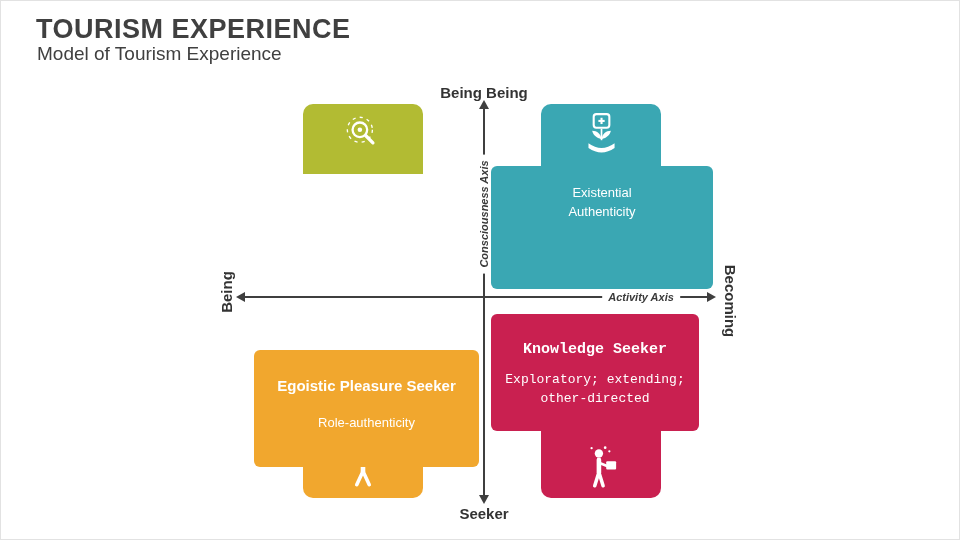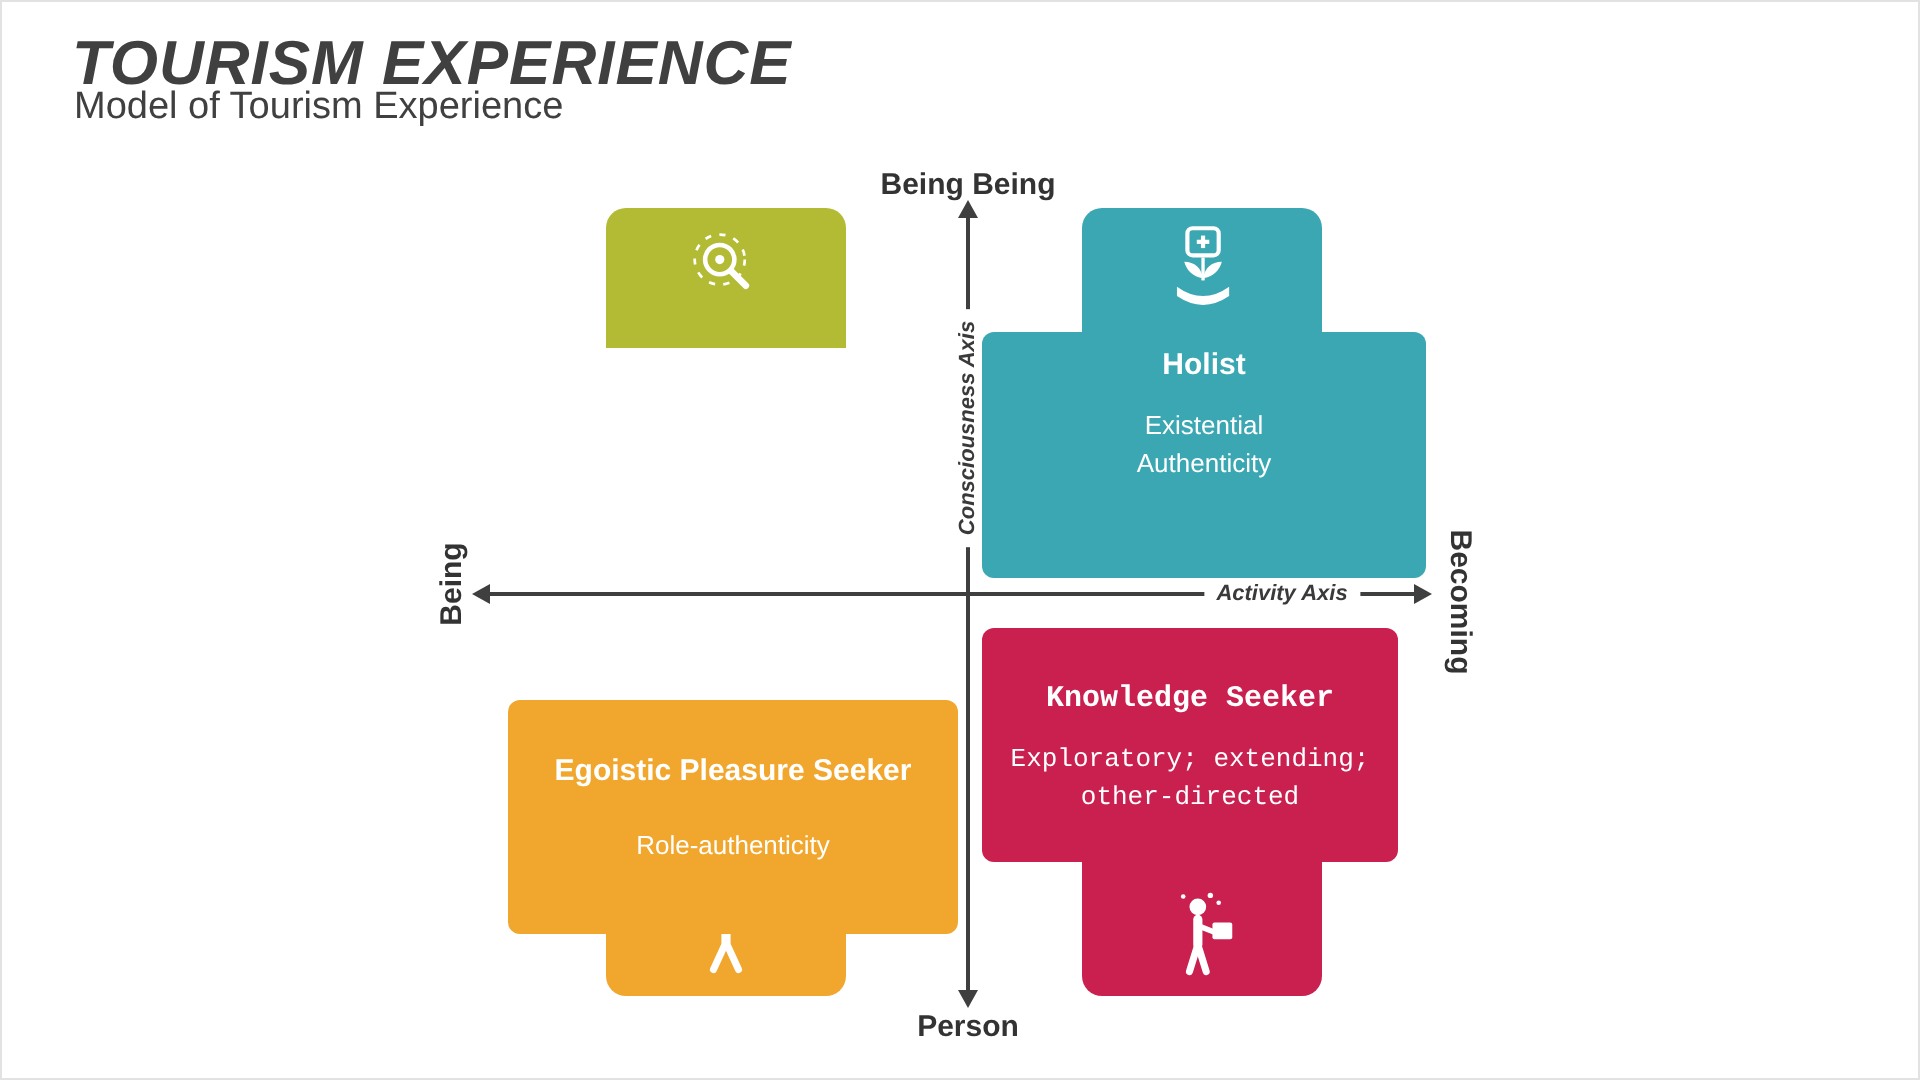--- a/index.html
+++ b/index.html
@@ -2,21 +2,21 @@
 <html><head>
 <meta charset="utf-8">
 <style>
   html,body{margin:0;padding:0;background:#f2f2f2;}
   .slide{
     position:relative;width:960px;height:540px;background:#ffffff;
     border:1px solid #e2e2e2;box-sizing:border-box;overflow:hidden;
     font-family:"Liberation Sans",sans-serif;margin:0 auto;
   }
   .abs{position:absolute;}
-  .title{left:35px;top:13px;font-size:31px;font-weight:bold;color:#404040;letter-spacing:.5px;font-style:italic;}
+  .title{left:35px;top:13px;font-size:27px;font-weight:bold;color:#404040;letter-spacing:.5px;}
   .subtitle{left:36px;top:42px;font-size:19px;color:#404040;}
 
   
   .v-line{left:482px;top:108px;width:2px;height:386px;background:#3f3f3f;}
   .h-line{left:244px;top:295px;width:462px;height:2px;background:#3f3f3f;}
   .arrow{width:0;height:0;}
   .arrow.up{left:478px;top:99px;border-left:5px solid transparent;border-right:5px solid transparent;border-bottom:9px solid #3f3f3f;}
   .arrow.down{left:478px;top:494px;border-left:5px solid transparent;border-right:5px solid transparent;border-top:9px solid #3f3f3f;}
   .arrow.left{left:235px;top:291px;border-top:5px solid transparent;border-bottom:5px solid transparent;border-right:9px solid #3f3f3f;}
   .arrow.right{left:706px;top:291px;border-top:5px solid transparent;border-bottom:5px solid transparent;border-left:9px solid #3f3f3f;}
@@ -83,21 +83,20 @@
       <rect x="16" y="3" width="15" height="13" rx="2.5" fill="none" stroke="#fff" stroke-width="2"></rect>
       <line x1="23.5" y1="6.5" x2="23.5" y2="12.5" stroke="#fff" stroke-width="2"></line>
       <line x1="20.5" y1="9.5" x2="26.5" y2="9.5" stroke="#fff" stroke-width="2"></line>
       <path d="M23.5 27 C 18.5 26 15.5 23 14.5 19 C 19.5 19 22.7 22 23.5 27 Z" fill="#fff"></path>
       <path d="M23.5 27 C 28.5 26 31.5 23 32.5 19 C 27.5 19 24.3 22 23.5 27 Z" fill="#fff"></path>
       <line x1="23.5" y1="17" x2="23.5" y2="28" stroke="#fff" stroke-width="1.6"></line>
       <path d="M11 31 Q 23.5 40 36 31 L 36 35.5 Q 23.5 44 11 35.5 Z" fill="#fff"></path>
     </svg>
   </div>
   <div class="abs qbody tr-body" style="background-color: rgb(58, 167, 179);">
-    <div class="qtitle">Holist</div>
     <div class="qtext">Existential
 Authenticity</div>
   </div>
 
   <div class="abs qbody bl-body" style="background-color: rgb(241, 167, 46);">
     <div class="qtitle">Egoistic Pleasure Seeker</div>
     <div class="qtext">Role-authenticity</div>
   </div>
   <div class="abs qtab bottom bl-tab" style="background-color: rgb(241, 167, 46);">
     <svg class="qicon" width="48" height="48" viewBox="0 0 46 46">
@@ -123,19 +122,19 @@
       <circle cx="21" cy="10" r="4" fill="#fff"></circle>
       <path d="M21 16 L21 28" stroke="#fff" stroke-width="4.4" stroke-linecap="round"></path>
       <path d="M21 19 L30 22.5" stroke="#fff" stroke-width="2.6" stroke-linecap="round"></path>
       <rect x="28" y="17.5" width="9.5" height="8" rx="1" fill="#fff"></rect>
       <path d="M21 28 L17 41" stroke="#fff" stroke-width="3.4" stroke-linecap="round"></path>
       <path d="M21 28 L25 41" stroke="#fff" stroke-width="3.4" stroke-linecap="round"></path>
     </svg>
   </div>
 
   <div class="abs axis-end lbl-top">Being Being</div>
-  <div class="abs axis-end lbl-bottom">Person</div>
+  <div class="abs axis-end lbl-bottom">Seeker</div>
   <div class="abs axis-end lbl-left">Being</div>
   <div class="abs axis-end lbl-right">Becoming</div>
   <div class="abs axis-name lbl-vaxis">Consciousness Axis</div>
   <div class="abs axis-name lbl-haxis">Activity Axis</div>
 
 </div>
 
 </body></html>

